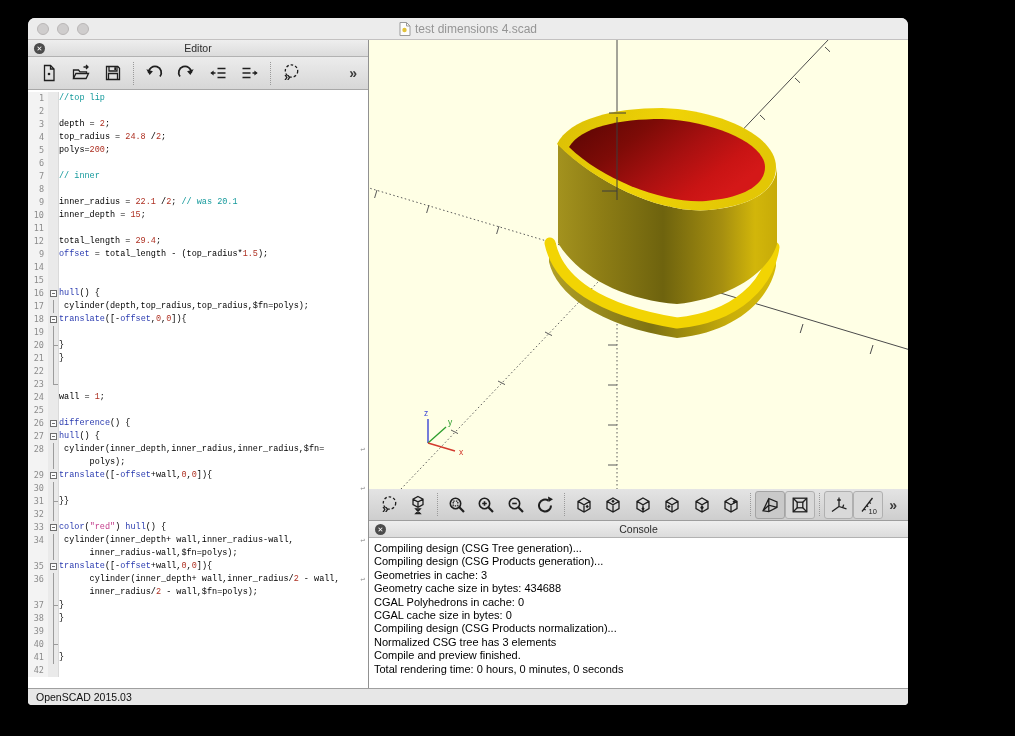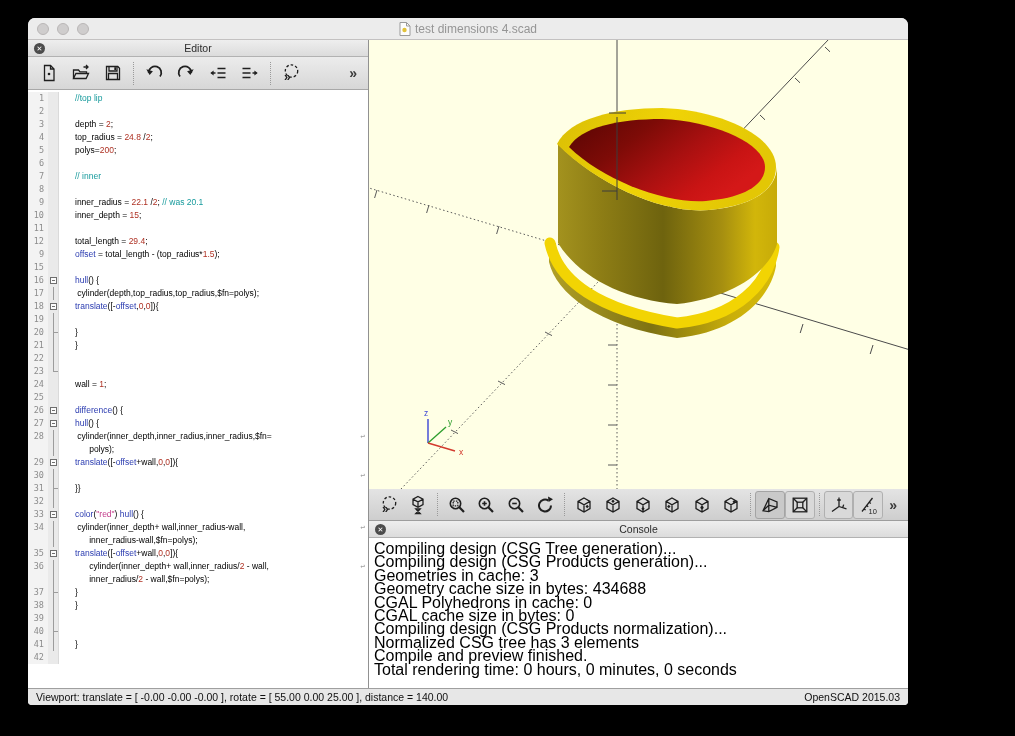--- a/index.html
+++ b/index.html
@@ -15,35 +15,35 @@
 .close-btn{position:absolute;left:6px;top:3px;width:11px;height:11px;border-radius:50%;background:#4c4c4c;color:#fff;font-size:7px;line-height:11px;text-align:center;cursor:default}
 .ed-toolbar{height:33px;flex:none;background:linear-gradient(#ececec,#d7d7d7);border-bottom:1px solid #a8a8a8;display:flex;align-items:center;padding:0 5px}
 .tbtn{width:32px;height:27px;display:flex;align-items:center;justify-content:center}
 .tsep{width:1px;height:23px;border-left:1px dotted #9a9a9a;margin:0 4px}
 .push{margin-left:auto}
 .chev{font-size:14px;color:#3a3a3a;font-weight:bold;padding:0 6px}
 .ed-code{flex:1;overflow:hidden;font-family:"DejaVu Sans Mono",monospace;font-size:8.5px;padding-top:2px;background:#fff}
 .crow{display:flex;line-height:13px;position:relative}
 .cnum{width:20px;flex:none;text-align:right;padding-right:4px;color:#8c8c8c;background:#f3f3f3}
 .cfold{width:11px;flex:none;background:#eaeaea;border-right:1px solid #dadada;position:relative;display:flex;align-items:center;justify-content:center}
-pre.ct{padding-left:16px;white-space:pre;min-height:13px;color:#000;font-family:Liberation Sans, sans-serif}
+pre.ct{padding-left:0;white-space:pre;min-height:13px;color:#000;font-family:Liberation Mono, monospace}
 .tc{color:#169a9c}.tn{color:#ae3123}.tk{color:#2a3bb0}.ts{color:#c33b8a}
 .fb{width:7px;height:7px;border:1px solid #6e6e6e;background:#fcfcfc;position:relative;z-index:1}
 .fb::after{content:"";position:absolute;left:1px;right:1px;top:2px;border-top:1px solid #6e6e6e}
 .fl{position:absolute;left:5px;top:0;bottom:0;width:1px;background:#9c9c9c}
 .fl2{position:absolute;left:5px;top:0;height:7px;width:1px;background:#9c9c9c}
 .fh{position:absolute;left:5px;top:6px;width:5px;height:1px;background:#9c9c9c}
 .wm{position:absolute;right:3px;top:0;color:#a2a2a2;font-size:8px;line-height:13px}
 .right-col{flex:1;display:flex;flex-direction:column;min-width:0}
 .viewport{height:449px;flex:none;background:#FFFFE5;position:relative;overflow:hidden}
 .vp-toolbar{height:32px;flex:none;background:linear-gradient(#e4e4e4,#cecece);border-bottom:1px solid #9d9d9d;display:flex;align-items:center;padding:0 5px}
 .vbtn{width:33px;height:28px;display:flex;align-items:center;justify-content:center;border-radius:3px}
 .vbtn.pressed{background:#c9c9c9;border:1px solid #a4a4a4}
 .vbtn.framed{border:1px solid #b0b0b0;background:#d9d9d9}
-.console-body{flex:1;background:#fff;overflow:hidden;padding:4px 0 0 5px;font-size:16px;line-height:13.4px;color:#000}
+.console-body{flex:1;background:#fff;overflow:hidden;padding:4px 0 0 5px;font-size:11px;line-height:13.4px;color:#000}
 .statusbar{height:17px;flex:none;background:#e7e7e7;border-top:1px solid #9f9f9f;display:flex;align-items:center;justify-content:space-between;font-size:10.5px;color:#101010;padding:0 8px}
 svg.icon{stroke:#1f1f1f;fill:none;stroke-width:1.3}
 svg.icon text{stroke:none;fill:#1f1f1f}
 svg.icon .fill{fill:#1f1f1f;stroke:none}
 </style>
 </head>
 <body>
 
 <div class="window">
 
@@ -187,20 +187,25 @@
           </div>
           <div class="crow">
             <span class="cnum">12</span>
             <span class="cfold"></span>
             <pre class="ct">total_length = <span class="tn">29.4</span>;</pre>
           </div>
           <div class="crow">
             <span class="cnum">9</span>
             <span class="cfold"></span>
             <pre class="ct"><span class="tk">offset</span> = total_length - (top_radius*<span class="tn">1.5</span>);</pre>
+          </div>
+          <div class="crow">
+            <span class="cnum">14</span>
+            <span class="cfold"></span>
+            <pre class="ct"> </pre>
           </div>
           <div class="crow">
             <span class="cnum">15</span>
             <span class="cfold"></span>
             <pre class="ct"> </pre>
           </div>
           <div class="crow">
             <span class="cnum">16</span>
             <span class="cfold">
               <i class="fb"></i>
@@ -603,16 +608,15 @@
           <div>CGAL cache size in bytes: 0</div>
           <div>Compiling design (CSG Products normalization)...</div>
           <div>Normalized CSG tree has 3 elements</div>
           <div>Compile and preview finished.</div>
           <div>Total rendering time: 0 hours, 0 minutes, 0 seconds</div>
         </div>
     </div>
   </div>
 
   <div class="statusbar">
-    <span>Viewport: translate = [ -0.00 -0.00 -0.00 ], rotate = [ 55.00 0.00 25.00 ], distance = 140.00</span>
     <span>OpenSCAD 2015.03</span>
   </div>
 </div>
 
 </body></html>

